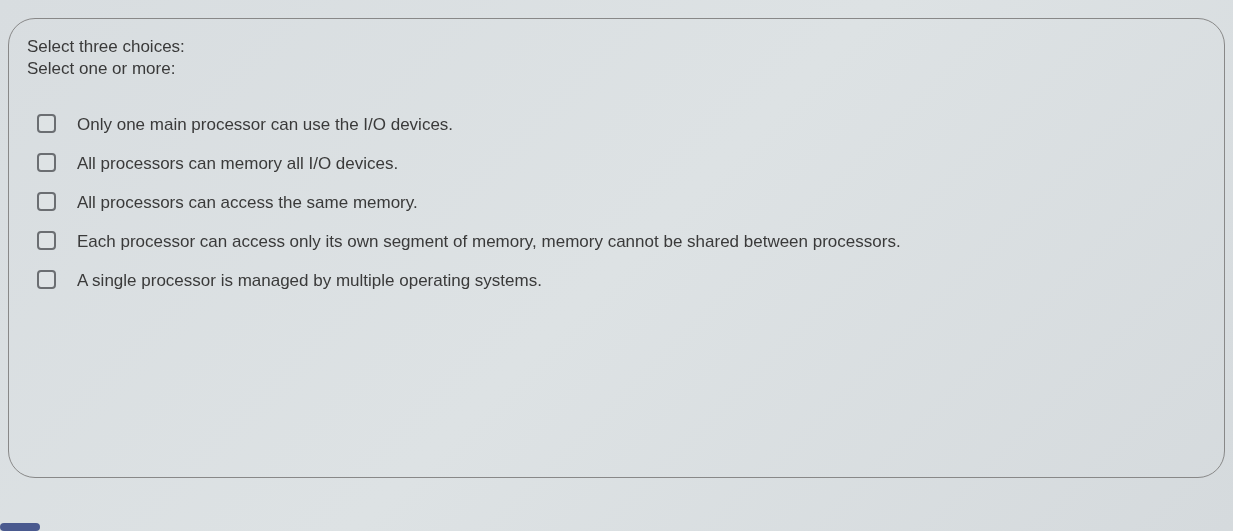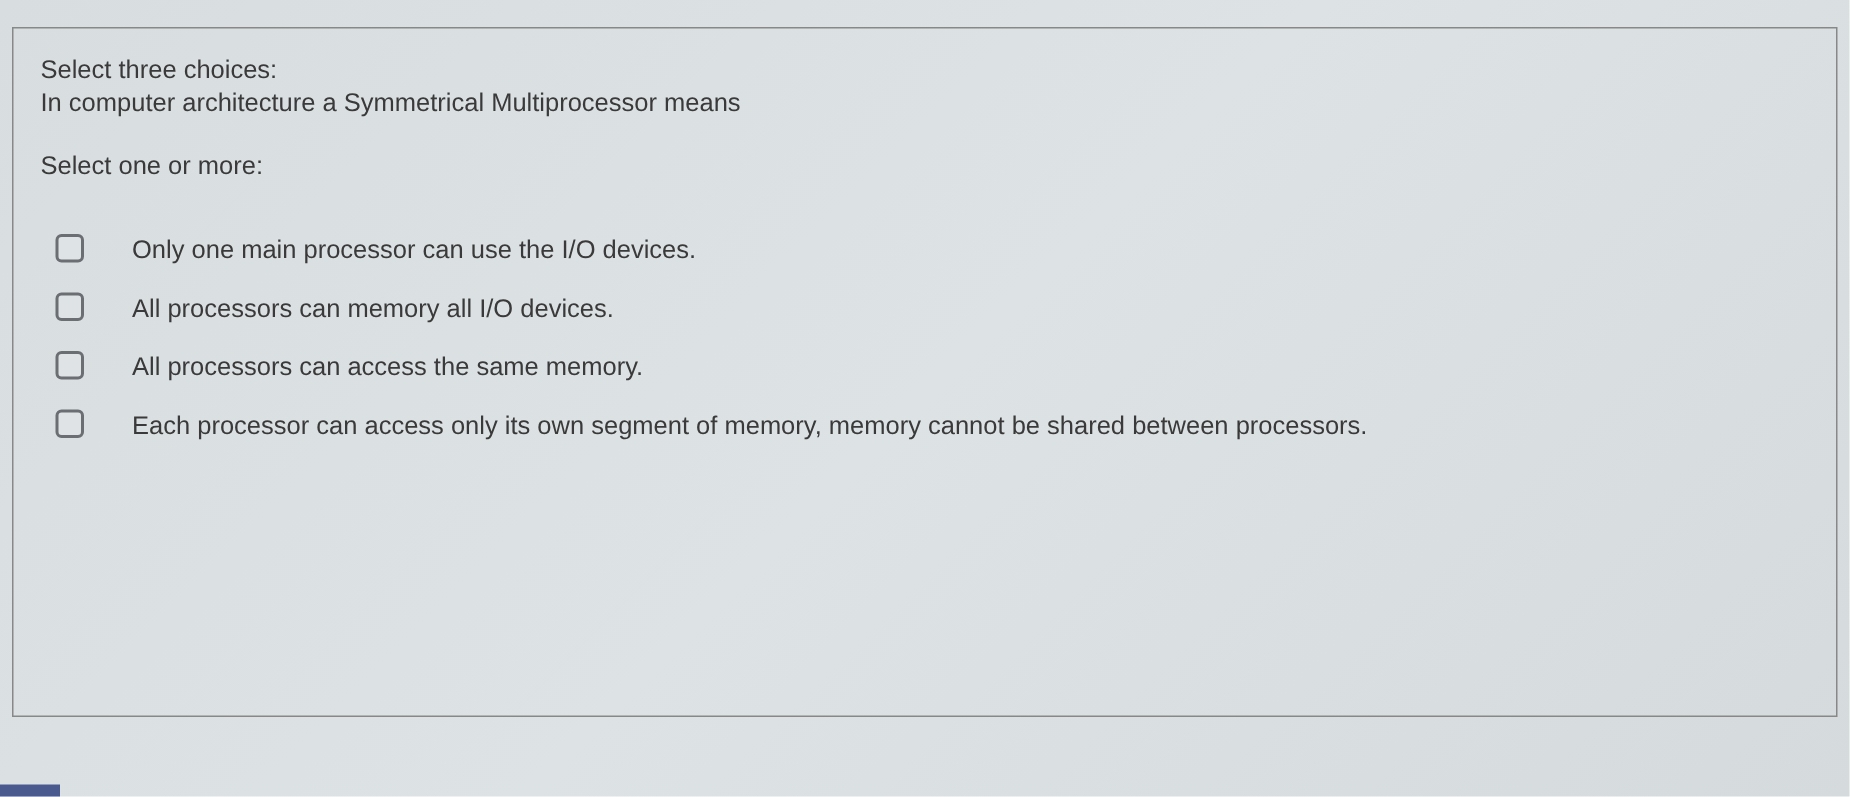--- a/index.html
+++ b/index.html
@@ -1,18 +1,19 @@
 <!DOCTYPE html>
 <html><head>
   <meta charset="utf-8">
   <style>
     * {
       margin: 0;
       padding: 0;
       box-sizing: border-box;
+      border-radius: 27px;
     }
     body {
       font-family: Arial, Helvetica, sans-serif;
       background: linear-gradient(135deg, #d8dde0 0%, #dde2e4 50%, #d5dadd 100%);
       width: 1233px;
       height: 531px;
       padding: 18px 8px;
       color: #3a3a3a;
       font-size: 17px;
     }
@@ -32,21 +33,21 @@
       margin-bottom: 26px;
     }
     .options {
       display: flex;
       flex-direction: column;
     }
     .option-row {
       display: flex;
       align-items: flex-start;
       padding: 8px 0 8px 10px;
-      gap: 32px;
+      gap: 21px;
     }
     .checkbox {
       width: 19px;
       height: 19px;
       border: 2px solid #6b6e72;
       border-radius: 4px;
       background: rgba(255,255,255,0.15);
       flex-shrink: 0;
       margin-top: 1px;
       cursor: pointer;
@@ -62,35 +63,38 @@
       width: 40px;
       height: 8px;
       background: #4a5a8f;
     }
   </style>
 </head>
 <body>
 
 <div class="question-box">
   <div class="prompt-line1">Select three choices:</div>
-  <div class="prompt-line2">In computer architecture a Symmetrical Multiprocessor means</div>
   <div class="select-label">Select one or more:</div>
   <div class="options">
     <div class="option-row">
       <div class="checkbox"></div>
       <div class="option-text">Only one main processor can use the I/O devices.</div>
     </div>
     <div class="option-row">
       <div class="checkbox"></div>
       <div class="option-text">All processors can memory all I/O devices.</div>
     </div>
     <div class="option-row">
       <div class="checkbox"></div>
       <div class="option-text">All processors can access the same memory.</div>
     </div>
     <div class="option-row">
       <div class="checkbox"></div>
       <div class="option-text">Each processor can access only its own segment of memory, memory cannot be shared between processors.</div>
     </div>
+    <div class="option-row">
+      <div class="checkbox"></div>
+      <div class="option-text">A single processor is managed by multiple operating systems.</div>
+    </div>
   </div>
 </div>
 
 <div class="footer-bar"></div>
 
 </body></html>

